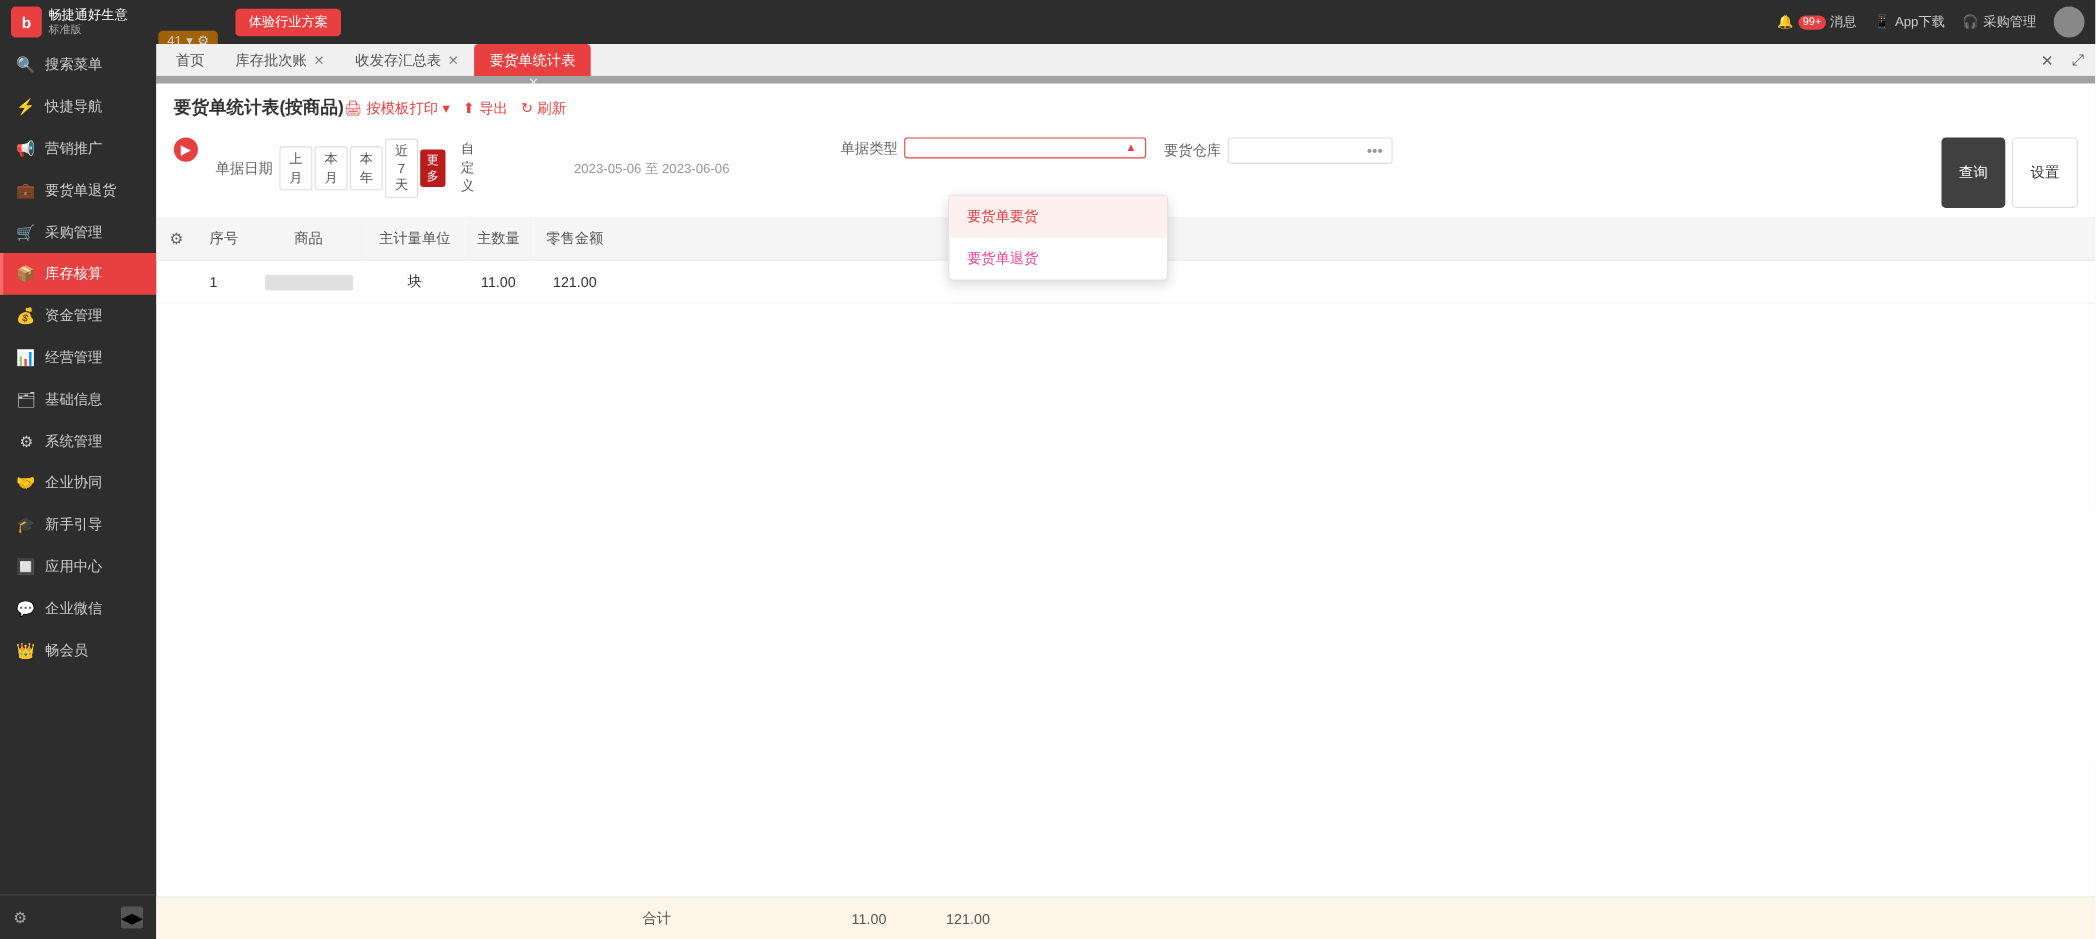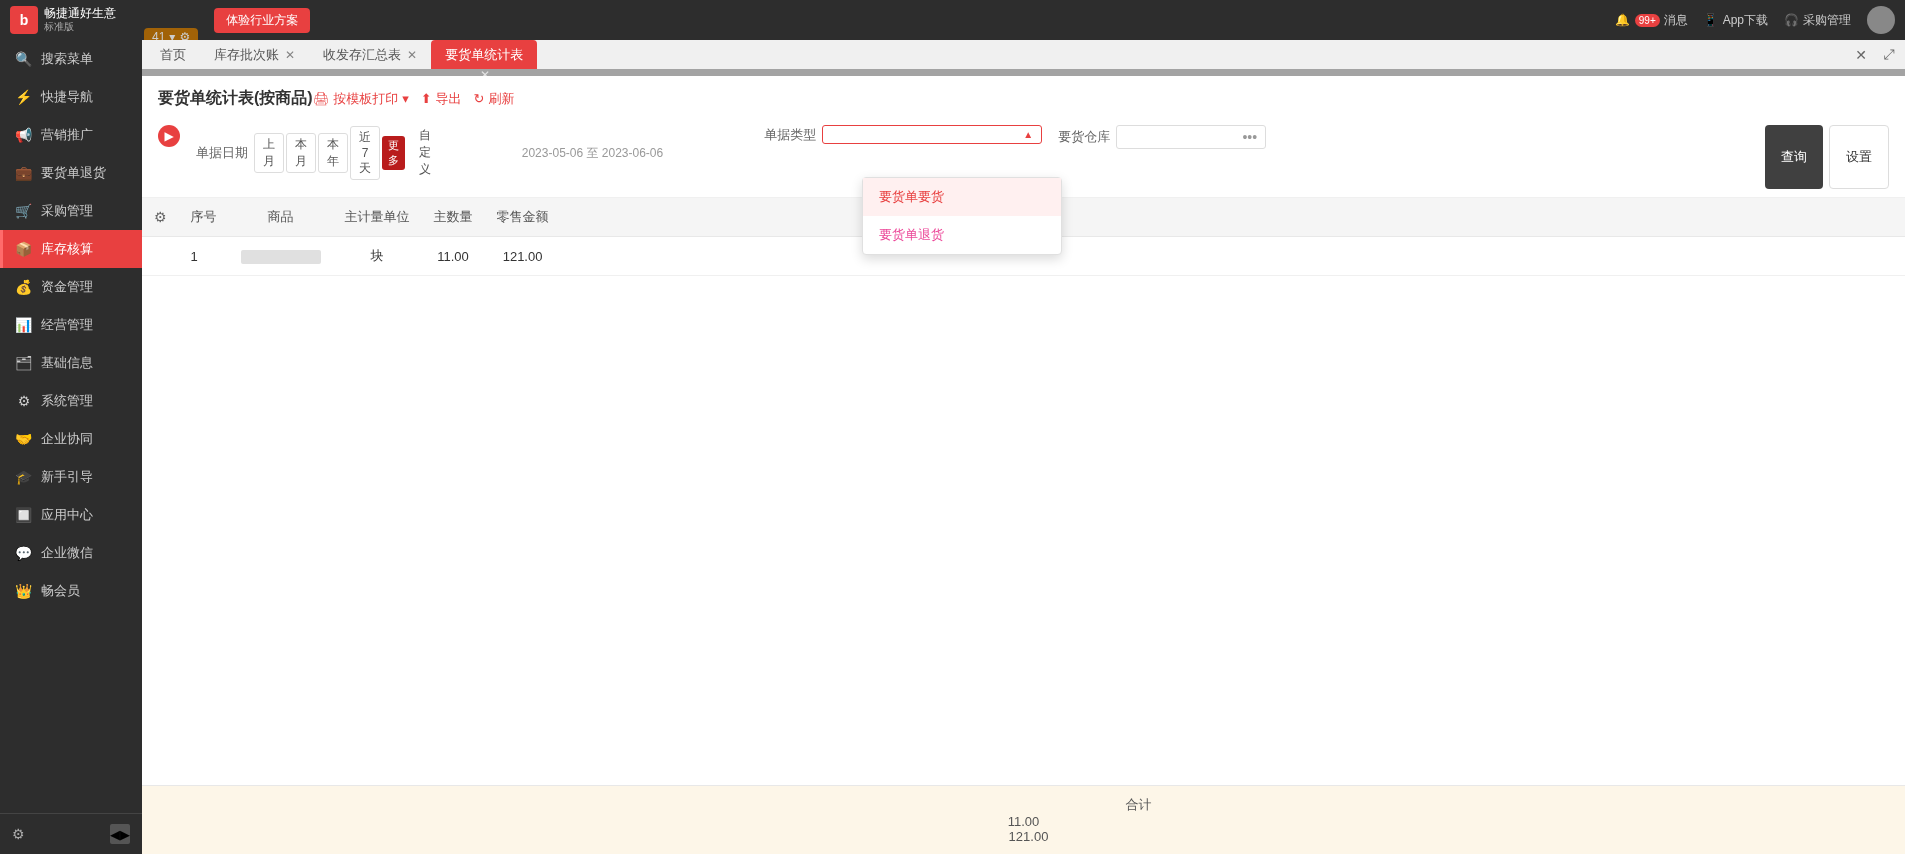--- a/index.html
+++ b/index.html
@@ -448,21 +448,20 @@
     .table-footer {
       background: #fdf6e8;
       border-top: 1px solid #e8e8e8;
       display: flex;
       align-items: center;
       padding: 10px 12px;
       font-size: 13px;
       color: #555;
       position: sticky;
       bottom: 0;
-      flex-direction: column;
     }
     .footer-label {
       margin-left: 230px;
       font-weight: 500;
     }
     .footer-value {
       text-align: center;
     }
 
     

